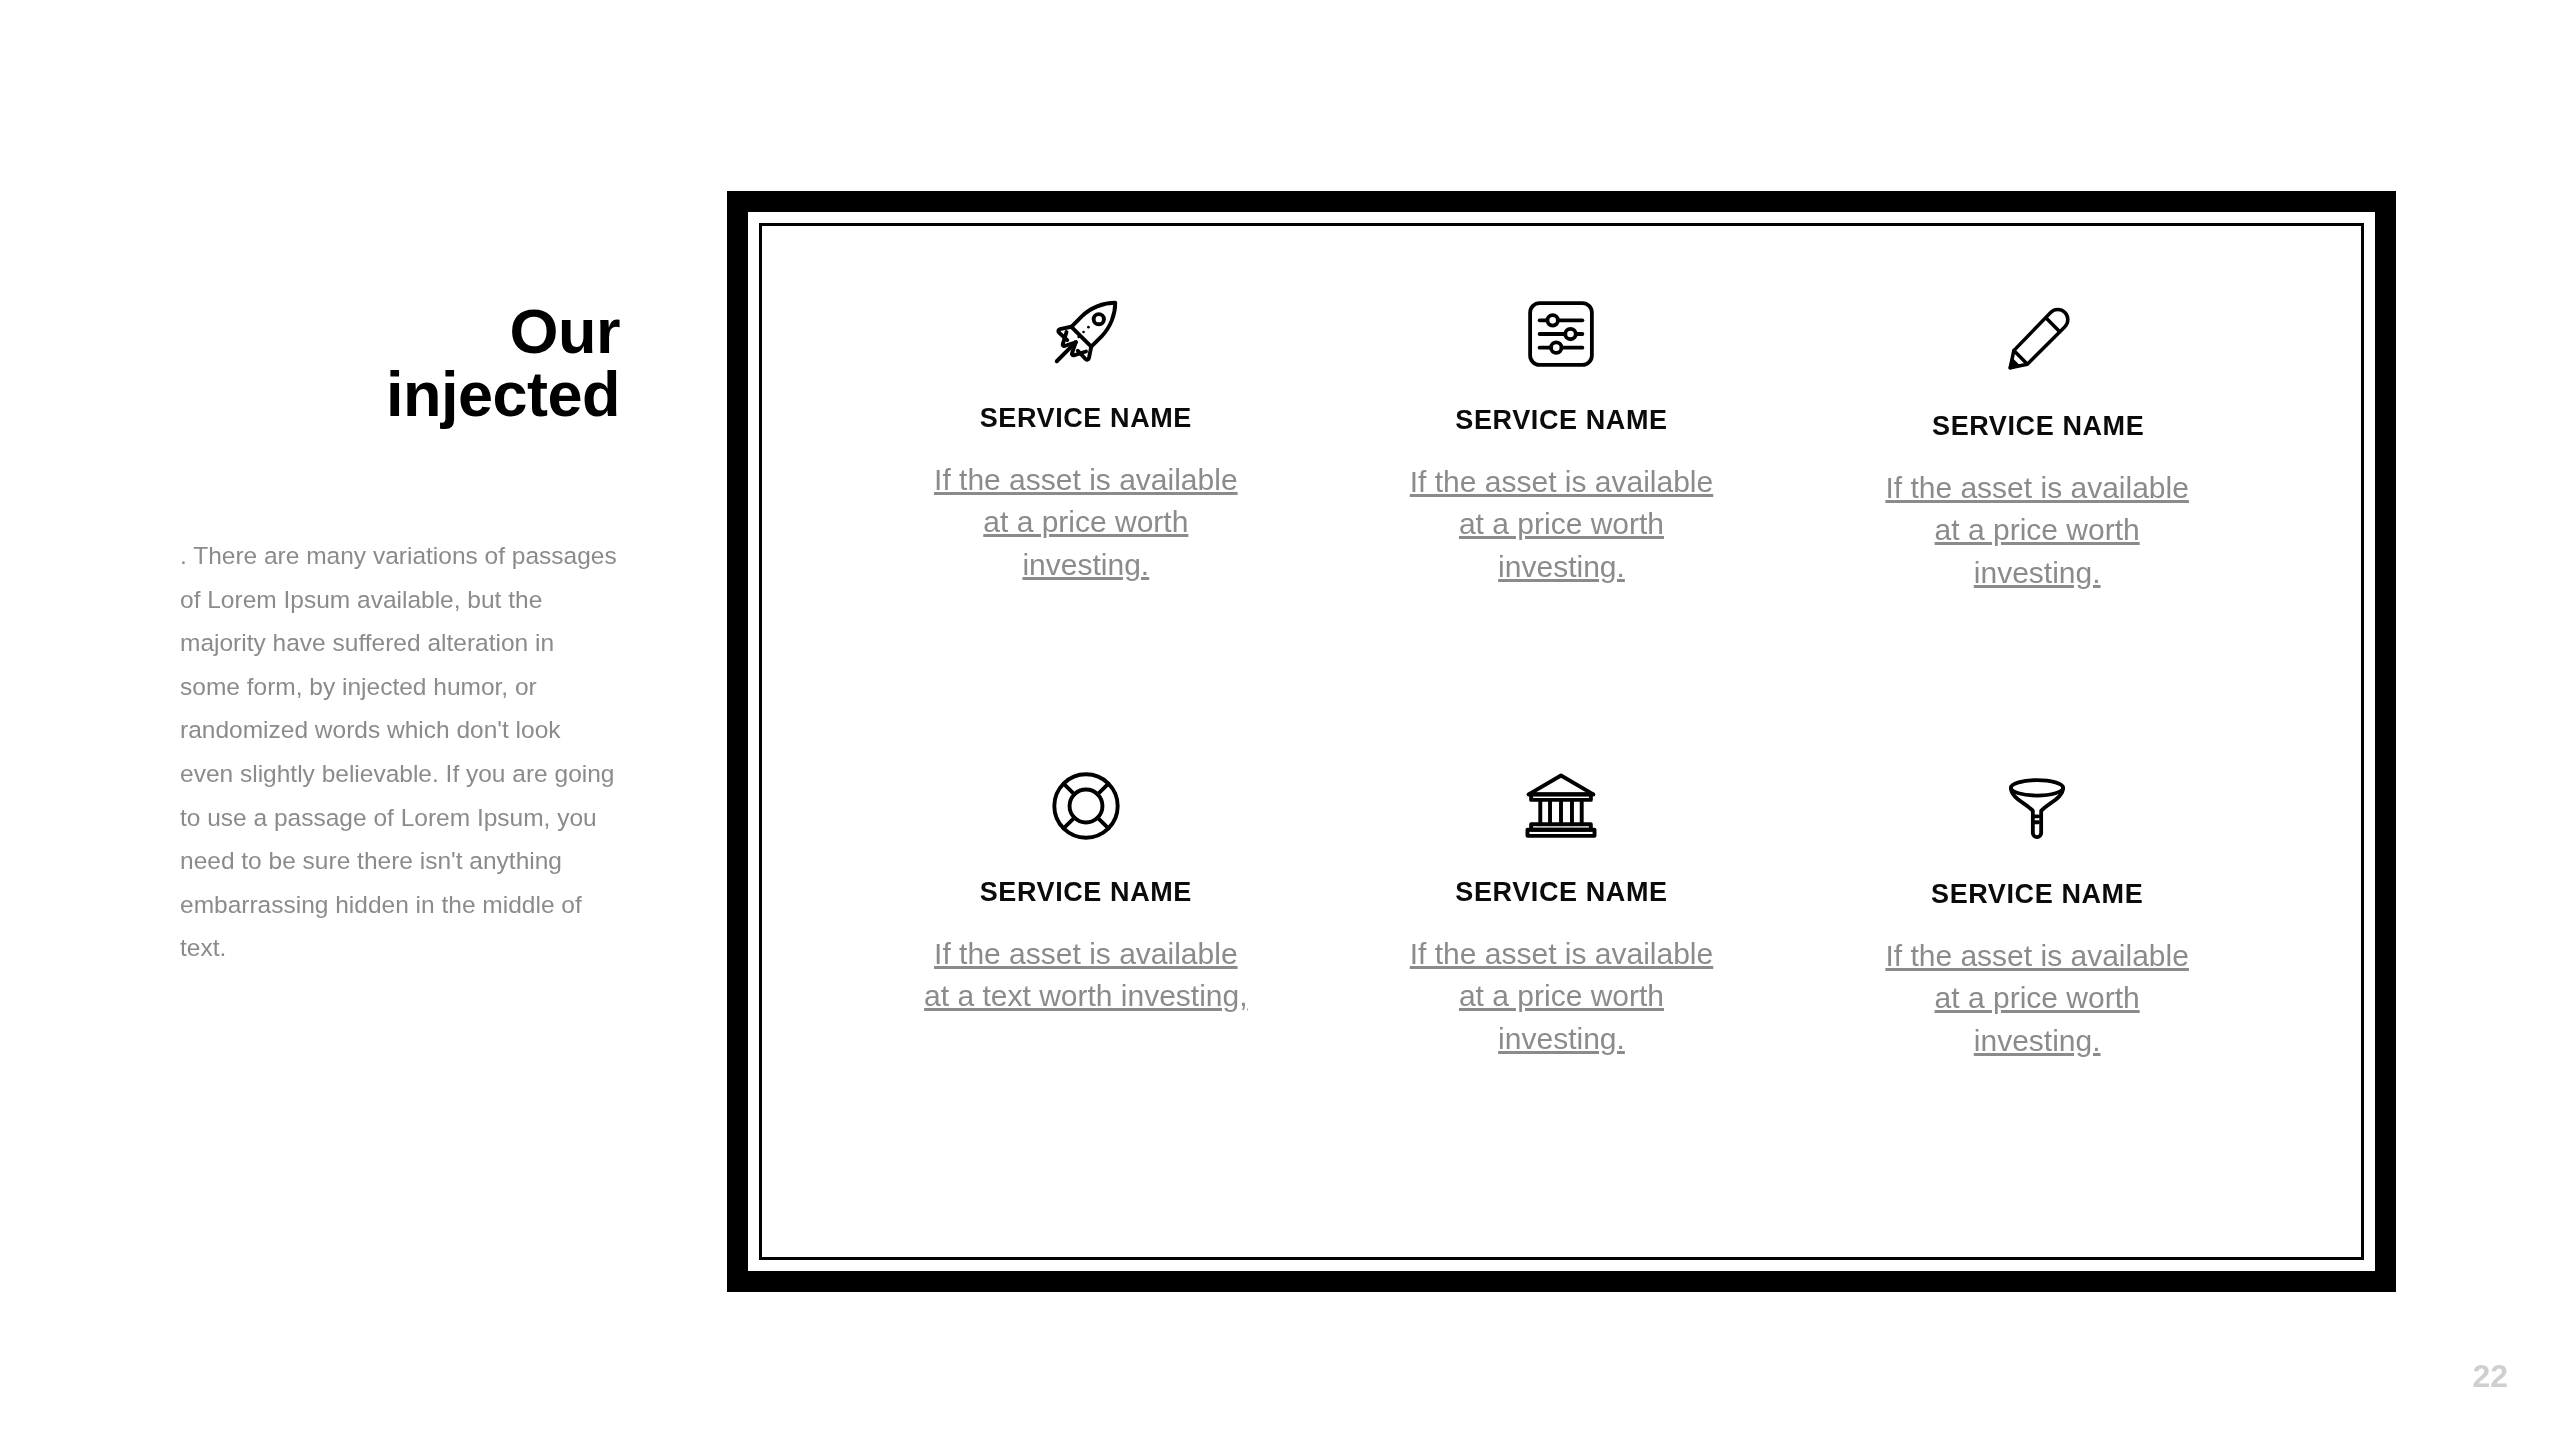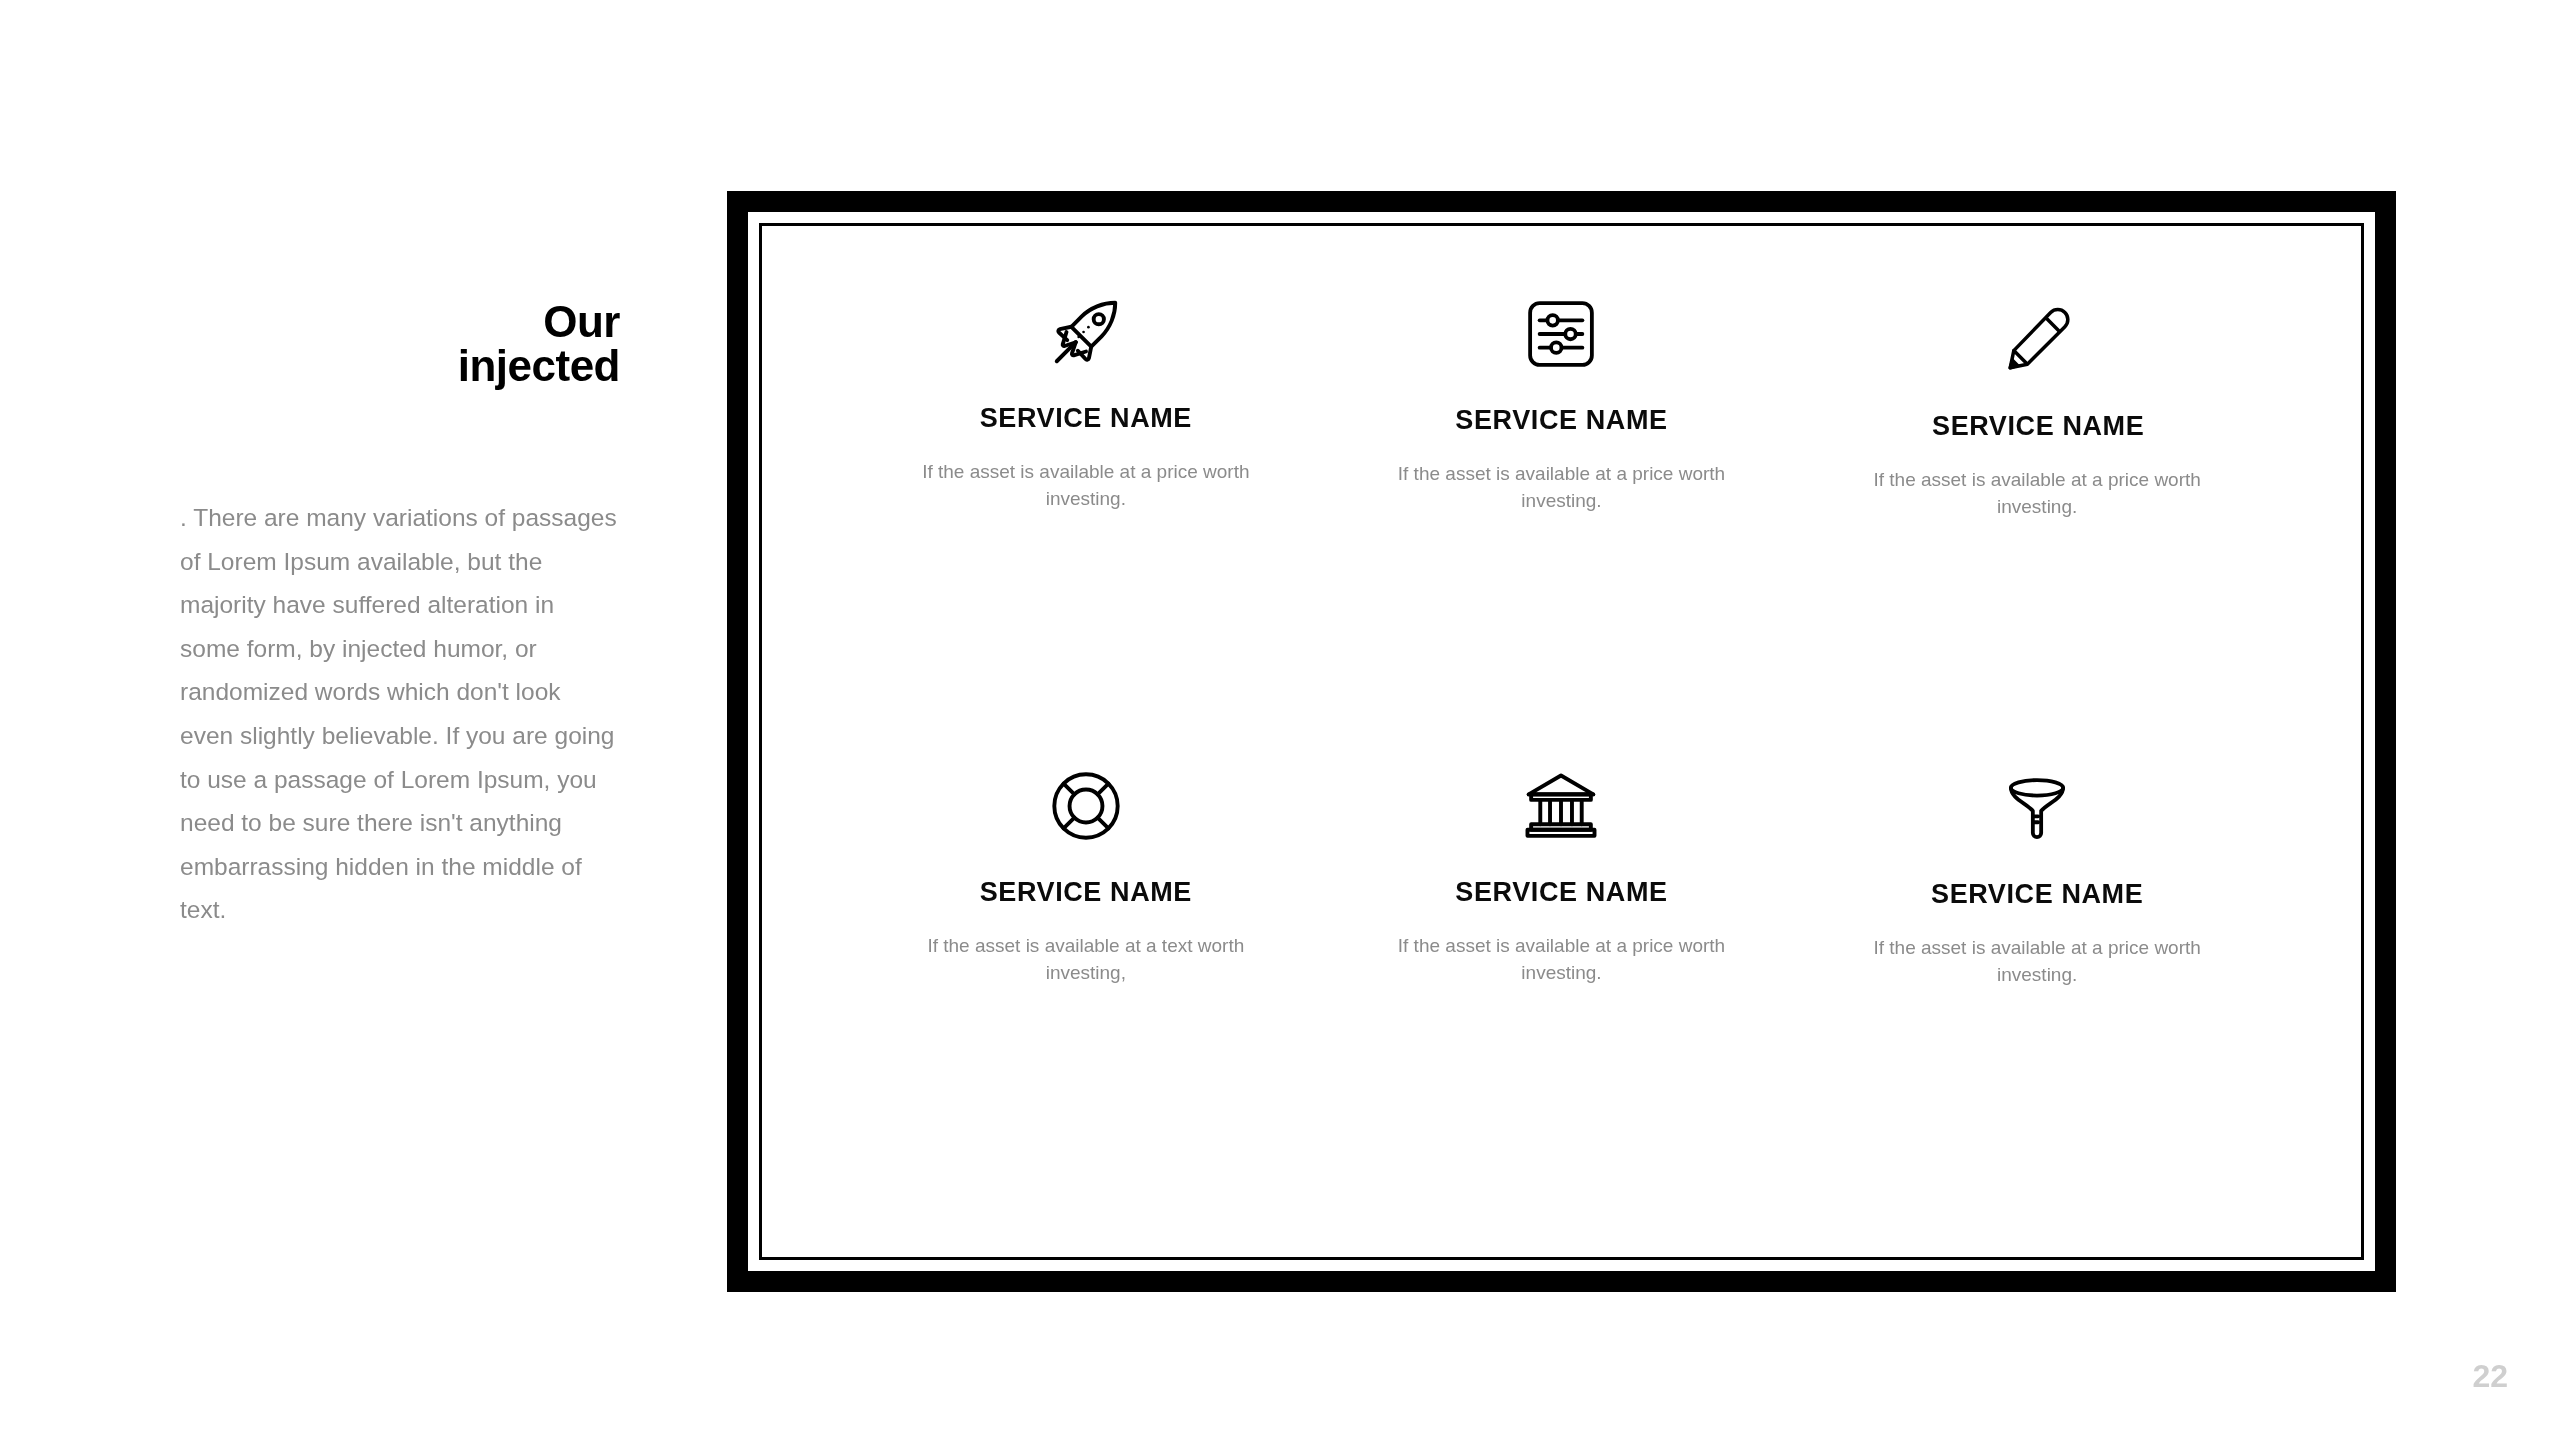--- a/index.html
+++ b/index.html
@@ -18,21 +18,21 @@
 
   
   .left-col {
     position: absolute;
     left: 180px;
     top: 300px;
     width: 440px;
     text-align: right;
   }
   .slide-title {
-    font-size: 44px;
+    font-size: 63px;
     line-height: 1.0;
     font-weight: 700;
     letter-spacing: -0.5px;
     color: #000000;
     margin: 0;
     text-align: right;
   }
   .slide-paragraph {
     margin: 0;
     margin-top: 108px;
@@ -93,25 +93,26 @@
   }
   .card-title {
     font-size: 27px;
     font-weight: 700;
     letter-spacing: 0.6px;
     color: #0b0b0b;
     margin: 0 0 25px 0;
     line-height: 1.1;
   }
   .card-body {
-    font-size: 19px;
+    font-size: 30px;
     line-height: 1.42;
     color: #8b8b8b;
     margin: 0;
     max-width: 330px;
+    text-decoration: underline;
   }
 
   
   .c-1 .card-icon { margin-top: -6px; }
   .c-2 .card-icon { margin-top: -4px; }
   .c-3 .card-icon { margin-top: 2px; }
   .c-3 .card-title { margin-left: 2px; }
   .c-4 .card-icon { margin-top: 0px; }
   .c-6 .card-icon { margin-top: 2px; }
 

